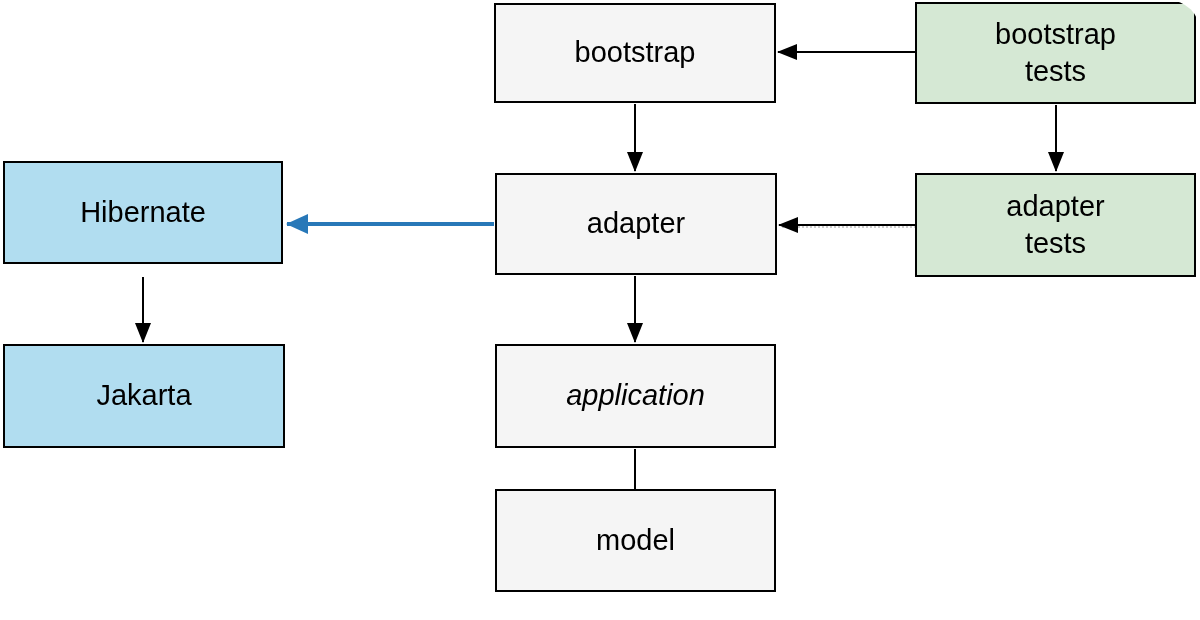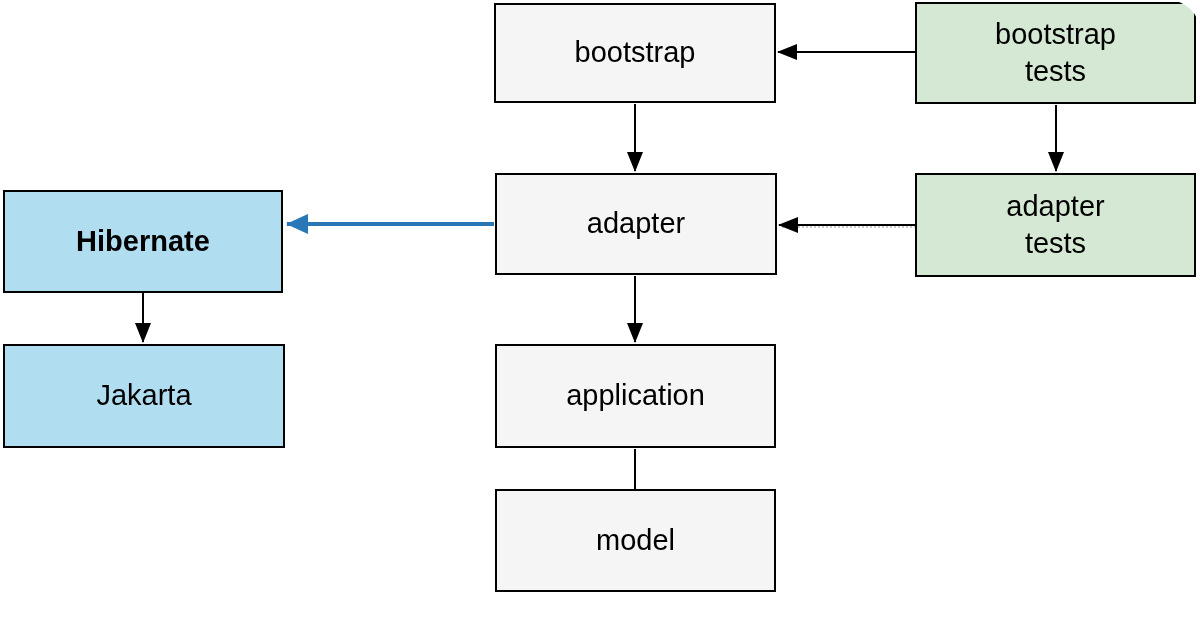--- a/index.html
+++ b/index.html
@@ -87,38 +87,38 @@
 
   <div class="node kind-component" style="left:494px; top:3px; width:282px; height:100px;">
     <span>bootstrap</span>
   </div>
 
   <div class="node kind-test" style="left:915px; top:2px; width:281px; height:102px;">
     <span>bootstrap</span>
     <span>tests</span>
   </div>
 
-  <div class="node kind-external" style="left:3px; top:190px; width:280px; height:103px;font-weight:bold;">
+  <div class="node kind-external" style="left:3px; top:161px; width:280px; height:103px;">
     <span>Hibernate</span>
   </div>
 
   <div class="node kind-component" style="left:495px; top:173px; width:282px; height:102px;">
     <span>adapter</span>
   </div>
 
   <div class="node kind-test" style="left:915px; top:173px; width:281px; height:104px;">
     <span>adapter</span>
     <span>tests</span>
   </div>
 
   <div class="node kind-external" style="left:3px; top:344px; width:282px; height:104px;">
     <span>Jakarta</span>
   </div>
 
-  <div class="node kind-component" style="left:495px; top:344px; width:281px; height:104px;">
+  <div class="node kind-component" style="left:495px; top:344px; width:281px; height:104px;font-style:italic;">
     <span>application</span>
   </div>
 
   <div class="node kind-component" style="left:495px; top:489px; width:281px; height:103px;">
     <span>model</span>
   </div>
 
 </div>
 
 </body></html>

